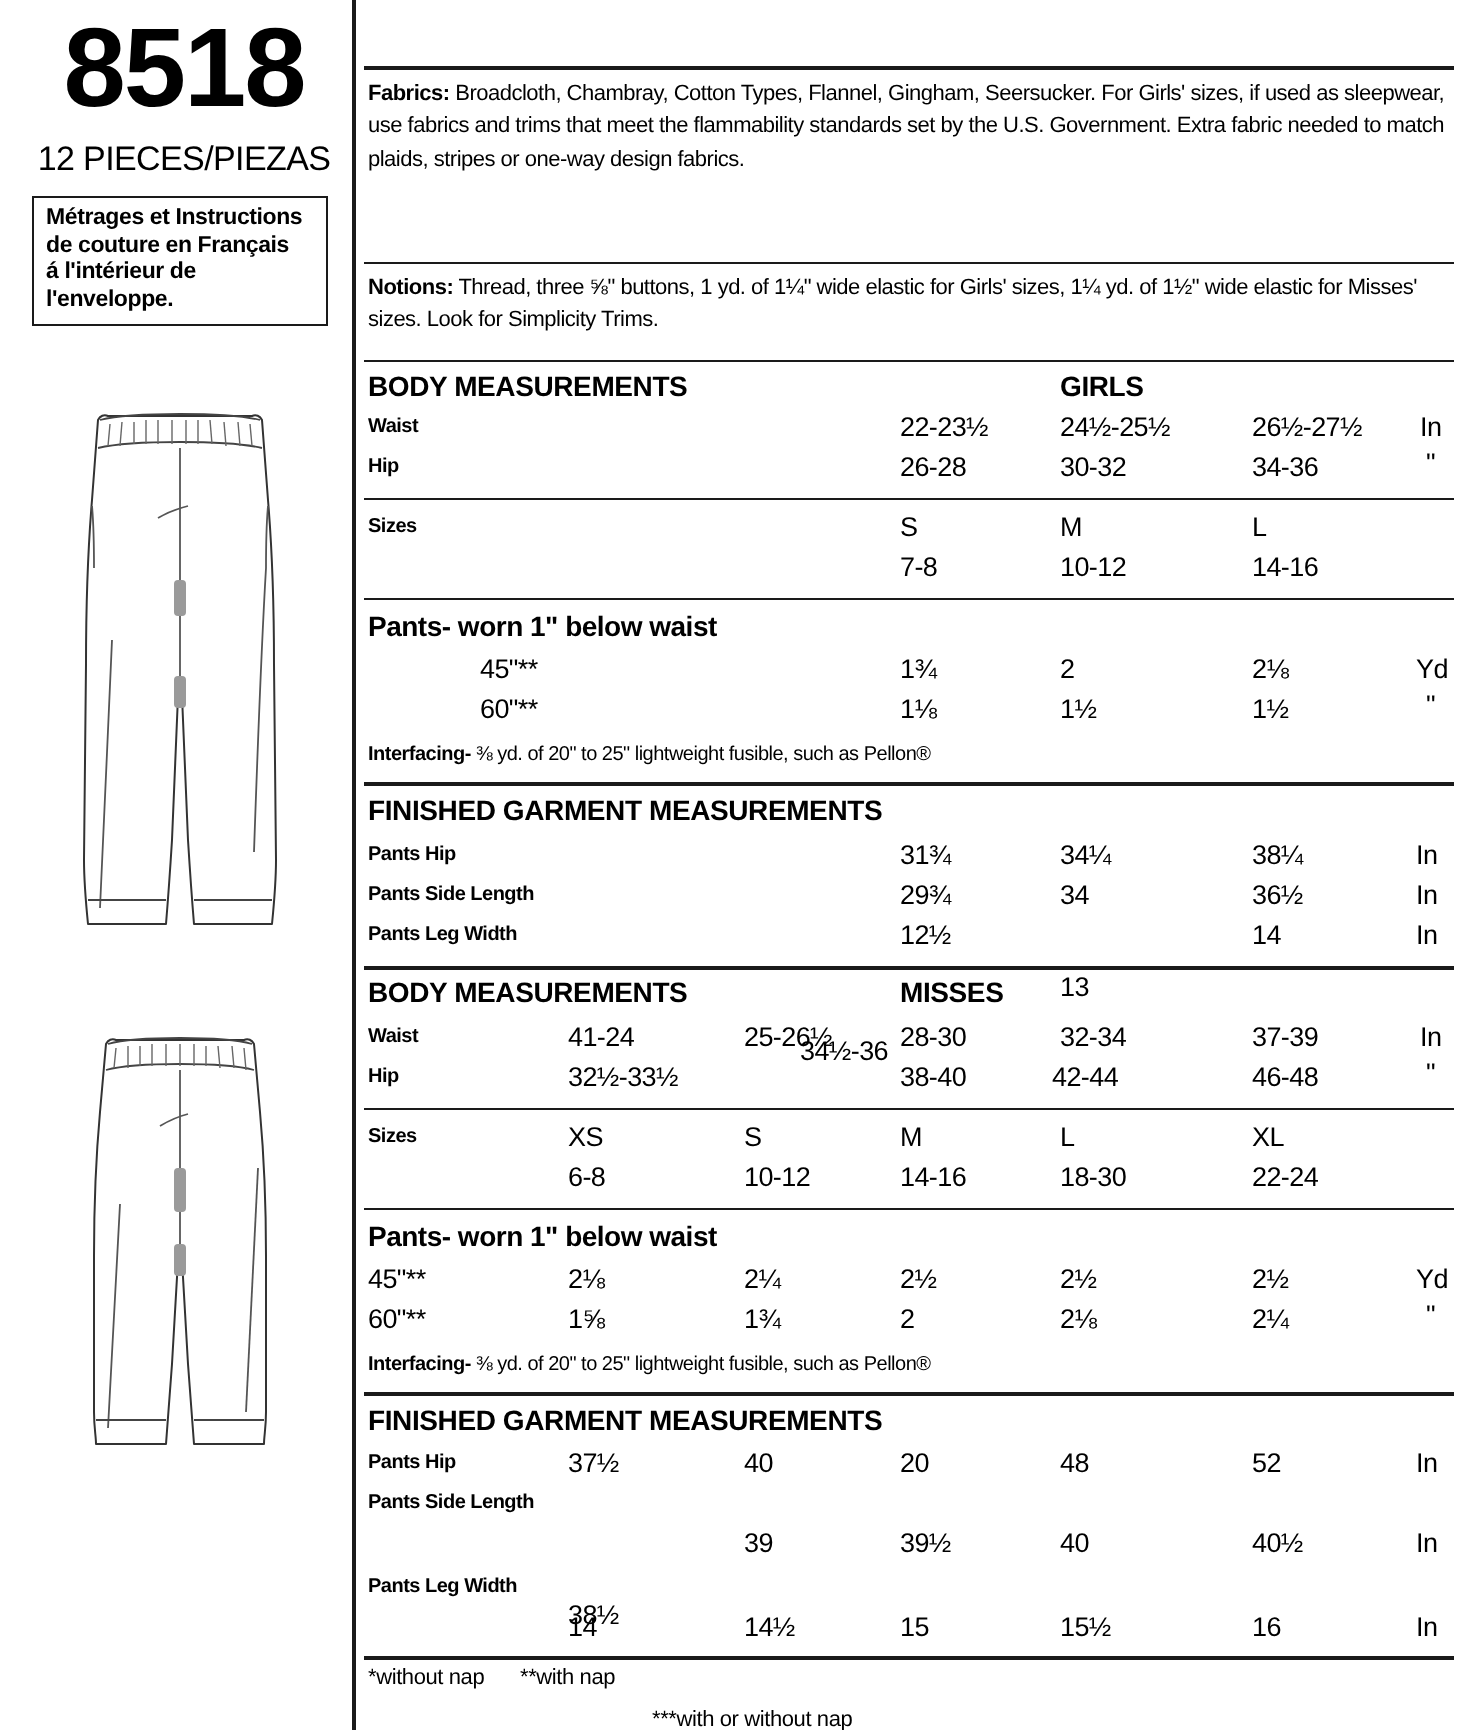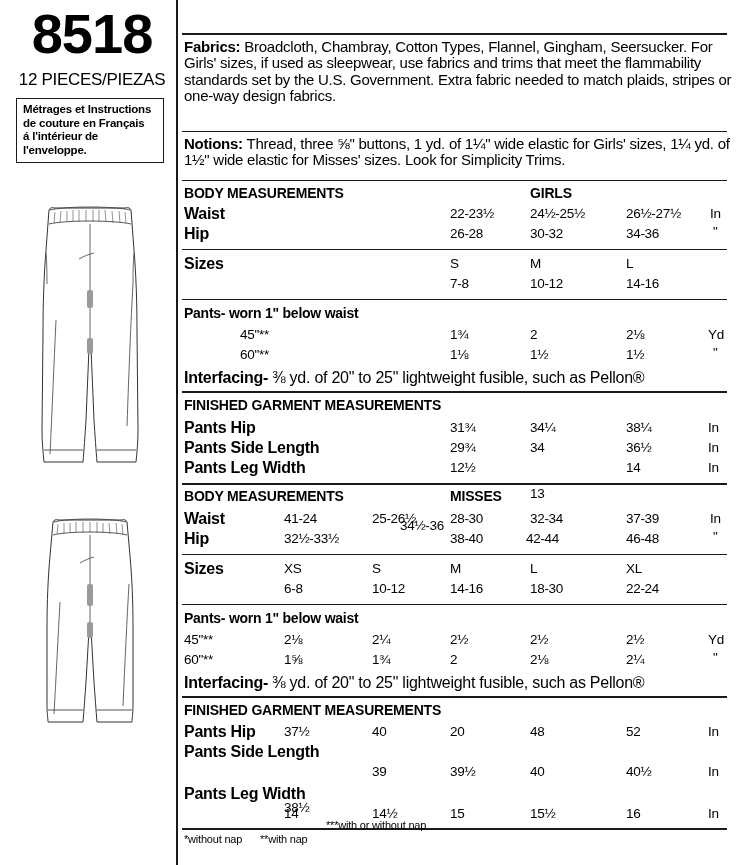--- a/index.html
+++ b/index.html
@@ -83,38 +83,38 @@
     left: 2px;
     width: 545px;
     background: #1a1a1a;
   }
   .rule.thin { height: 1px; }
   .rule.thick { height: 2px; }
 
   .txt {
     position: absolute;
     white-space: nowrap;
-    font-size: 16px;
+    font-size: 10px;
     line-height: 15px;
     letter-spacing: -0.25px;
   }
   .bold { font-weight: bold; }
   .hdr {
     font-weight: bold;
     font-size: 14px;
     letter-spacing: -0.2px;
   }
   .title {
     font-weight: bold;
     font-size: 14.5px;
     letter-spacing: 0px;
   }
   .para {
     position: absolute;
-    font-size: 15px;
+    font-size: 11px;
     line-height: 16.4px;
     letter-spacing: -0.25px;
     width: 548px;
   }
   .para .lbl { font-weight: bold; }
   .note {
     position: absolute;
     font-size: 11px;
     letter-spacing: -0.2px;
     white-space: nowrap;
@@ -400,16 +400,16 @@
     <div class="val" style="left:192px; top:806px;">14½</div>
     <div class="val" style="left:270px; top:806px;">15</div>
     <div class="val" style="left:350px; top:806px;">15½</div>
     <div class="val" style="left:446px; top:806px;">16</div>
     <div class="val" style="left:528px; top:806px;">In</div>
 
     <div class="rule thick" style="top:828px;"></div>
 
     <div class="note" style="left:4px; top:833px;">*without nap</div>
     <div class="note" style="left:80px; top:833px;">**with nap</div>
-    <div class="note" style="left:146px; top:819px;">***with or without nap</div>
+    <div class="note" style="left:146px; top:854px;">***with or without nap</div>
 
   </div>
 </div>
 
 </body></html>

